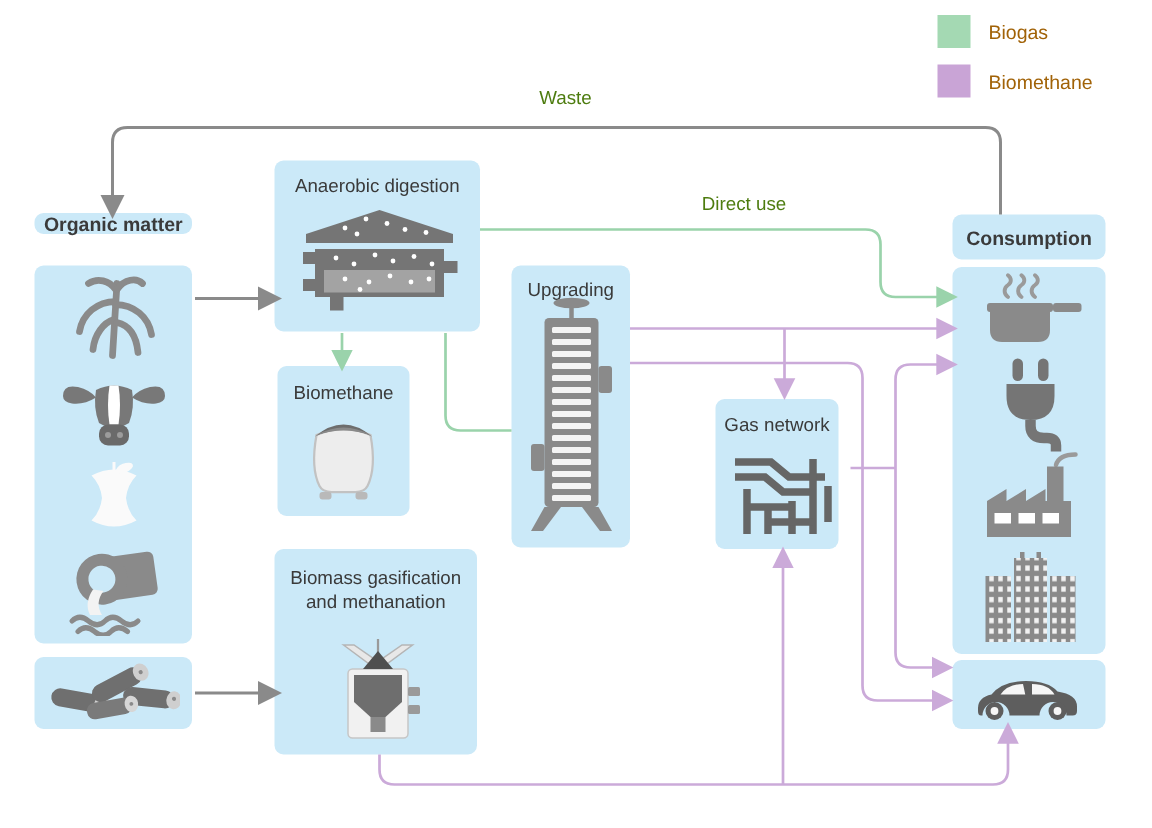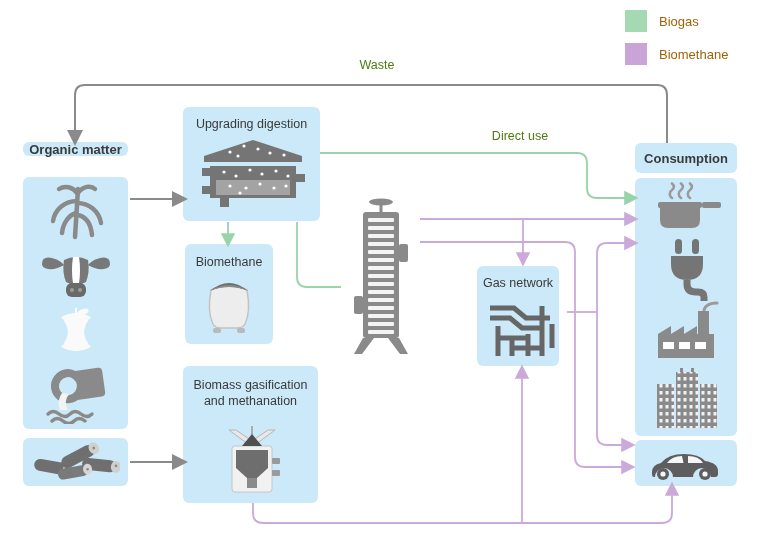--- a/index.html
+++ b/index.html
@@ -20,47 +20,50 @@
 
 <div id="canvas">
 
   <div class="box hdr" style="left:23px;top:142px;width:105px;height:14px;">
       <span>Organic matter</span>
     </div>
   <div class="box" style="left:23px;top:177px;width:105px;height:252px;"></div>
   <div class="box" style="left:23px;top:438px;width:105px;height:48px;"></div>
 
   <div class="box" style="left:183px;top:107px;width:137px;height:114px;">
-    <div class="node-title" style="top:10px;">Upgrading digestion</div>
+    <div class="node-title" style="top:10px;">Anaerobic digestion</div>
   </div>
 
   <div class="box" style="left:185px;top:244px;width:88px;height:100px;">
     <div class="node-title" style="top:11px;">Biomethane</div>
   </div>
 
+  <div class="box" style="left:341px;top:177px;width:79px;height:188px;">
+    <div class="node-title" style="top:9px;">Upgrading</div>
+  </div>
 
   <div class="box" style="left:477px;top:266px;width:82px;height:100px;">
     <div class="node-title" style="top:10px;">Gas network</div>
   </div>
 
   <div class="box" style="left:183px;top:366px;width:135px;height:137px;">
     <div class="node-title" style="top:11px;line-height:16px;">
       <span>Biomass gasification</span><br>
       <span>and methanation</span>
     </div>
   </div>
 
   <div class="box hdr" style="left:635px;top:143px;width:102px;height:30px;">
       <span>Consumption</span>
     </div>
   <div class="box" style="left:635px;top:178px;width:102px;height:258px;"></div>
   <div class="box" style="left:635px;top:440px;width:102px;height:46px;"></div>
 
   <div class="flow-label" style="left:337px;top:58px;width:80px;">Waste</div>
-  <div class="flow-label" style="left:475px;top:129px;width:90px;">Direct use</div>
+  <div class="flow-label" style="left:451px;top:129px;width:90px;">Direct use</div>
 
   <div class="legend-row" style="left:625px;top:10px;">
     <div class="legend-swatch" style="background-color: rgb(164, 217, 179);"></div>
     <div class="legend-label">Biogas</div>
   </div>
   <div class="legend-row" style="left:625px;top:43px;">
     <div class="legend-swatch" style="background-color: rgb(201, 164, 214);"></div>
     <div class="legend-label">Biomethane</div>
   </div>
 

